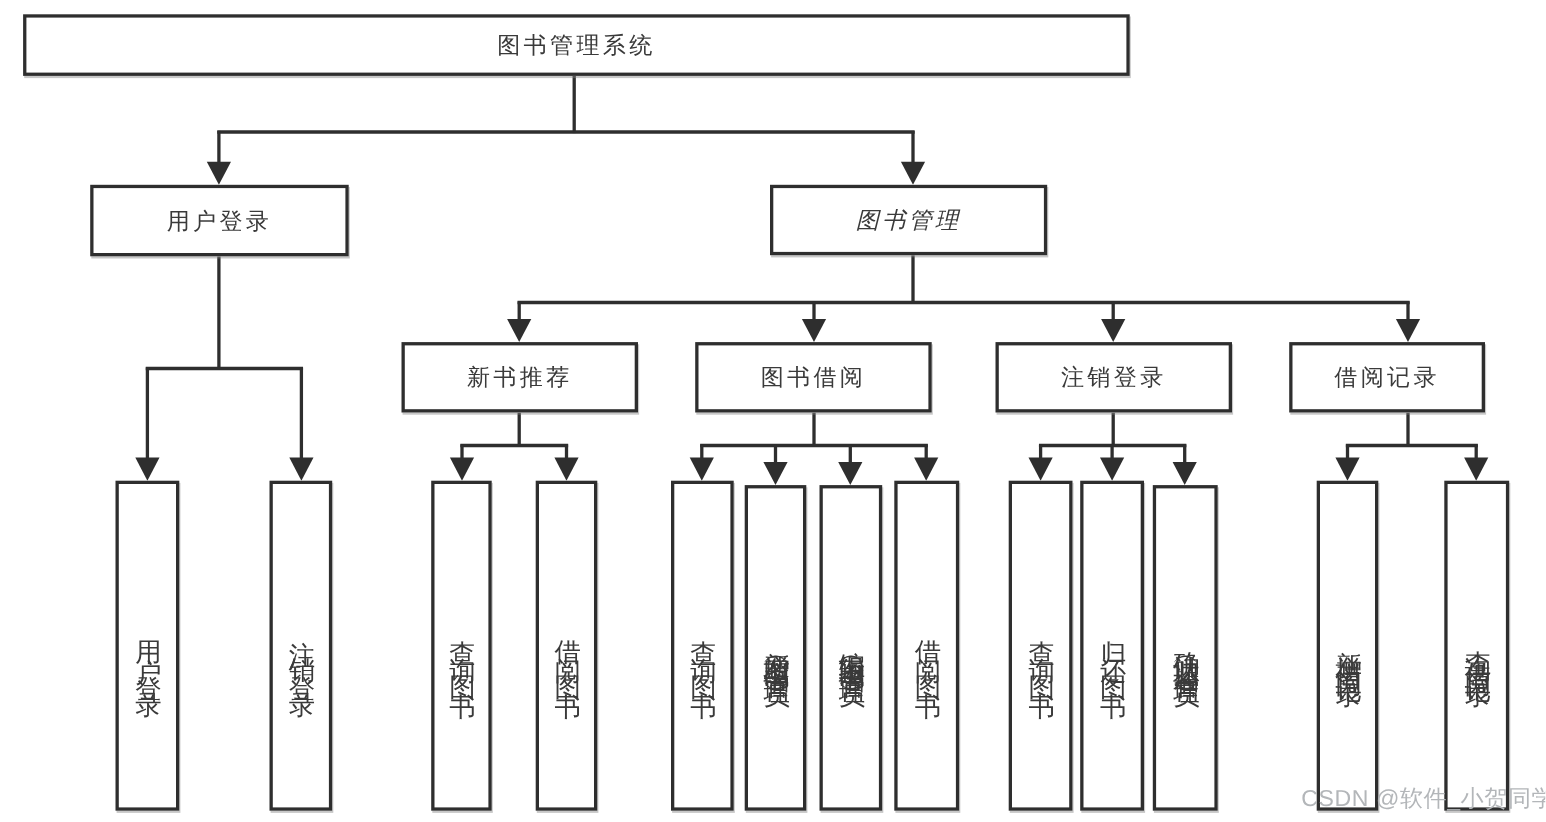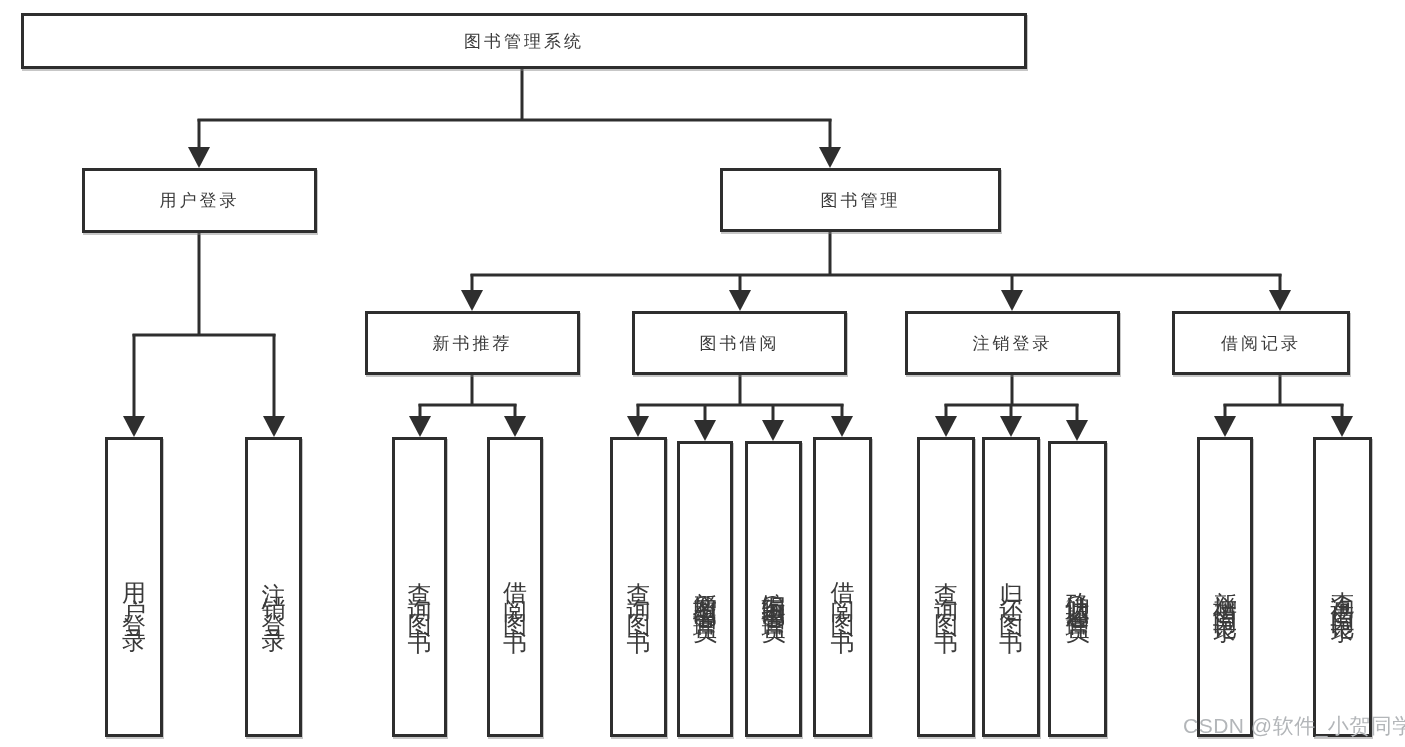--- a/index.html
+++ b/index.html
@@ -7,21 +7,21 @@
     position:relative; width:1405px; height:747px; background:#ffffff;
     font-family:"Liberation Sans","DejaVu Sans",sans-serif; overflow:hidden;
   }
   .connectors { position:absolute; left:0; top:0; z-index:1; }
   .box {
     position:absolute; box-sizing:border-box; background:#ffffff;
     border:3px solid #2e2e2e; box-shadow:1px 2px 0 rgba(130,130,130,0.45);
     display:flex; align-items:center; justify-content:center;
     color:#3a3a3a; z-index:2;
   }
-  .hbox { font-size:17px; letter-spacing:3px; white-space:nowrap; }
+  .hbox { font-size:21px; letter-spacing:3px; white-space:nowrap; }
   .vlabel {
     writing-mode:vertical-rl; text-orientation:mixed;
     font-size:24px; line-height:1; white-space:nowrap;
   }
   .ls4 { letter-spacing:16px; margin-bottom:-16px; }
   .ls6 { letter-spacing:6px;  margin-bottom:-6px; }
   .ls9 { letter-spacing:4px;  margin-bottom:-4px; }
   .watermark {
     position:absolute; left:1183px; top:712px; z-index:5;
     font-size:21px; color:#b3b6b9; letter-spacing:0.5px; white-space:nowrap;
@@ -87,21 +87,21 @@
       <polygon points="1331,416 1353,416 1342,437" fill="#2e2e2e"></polygon>
     </svg>
 
   <div class="box hbox" style="left:21px; top:13px; width:1006px; height:56px;">
     <span>图书管理系统</span>
   </div>
 
   <div class="box hbox" style="left:82px; top:168px; width:235px; height:65px;">
     <span>用户登录</span>
   </div>
-  <div class="box hbox" style="left:720px; top:168px; width:281px; height:64px;">
+  <div class="box hbox" style="left:700px; top:168px; width:252px; height:64px;font-style:italic;">
     <span>图书管理</span>
   </div>
 
   <div class="box hbox" style="left:632px; top:311px; width:215px; height:64px;">
     <span>图书借阅</span>
   </div>
   <div class="box hbox" style="left:365px; top:311px; width:215px; height:64px;">
     <span>新书推荐</span>
   </div>
   <div class="box hbox" style="left:905px; top:311px; width:215px; height:64px;">

